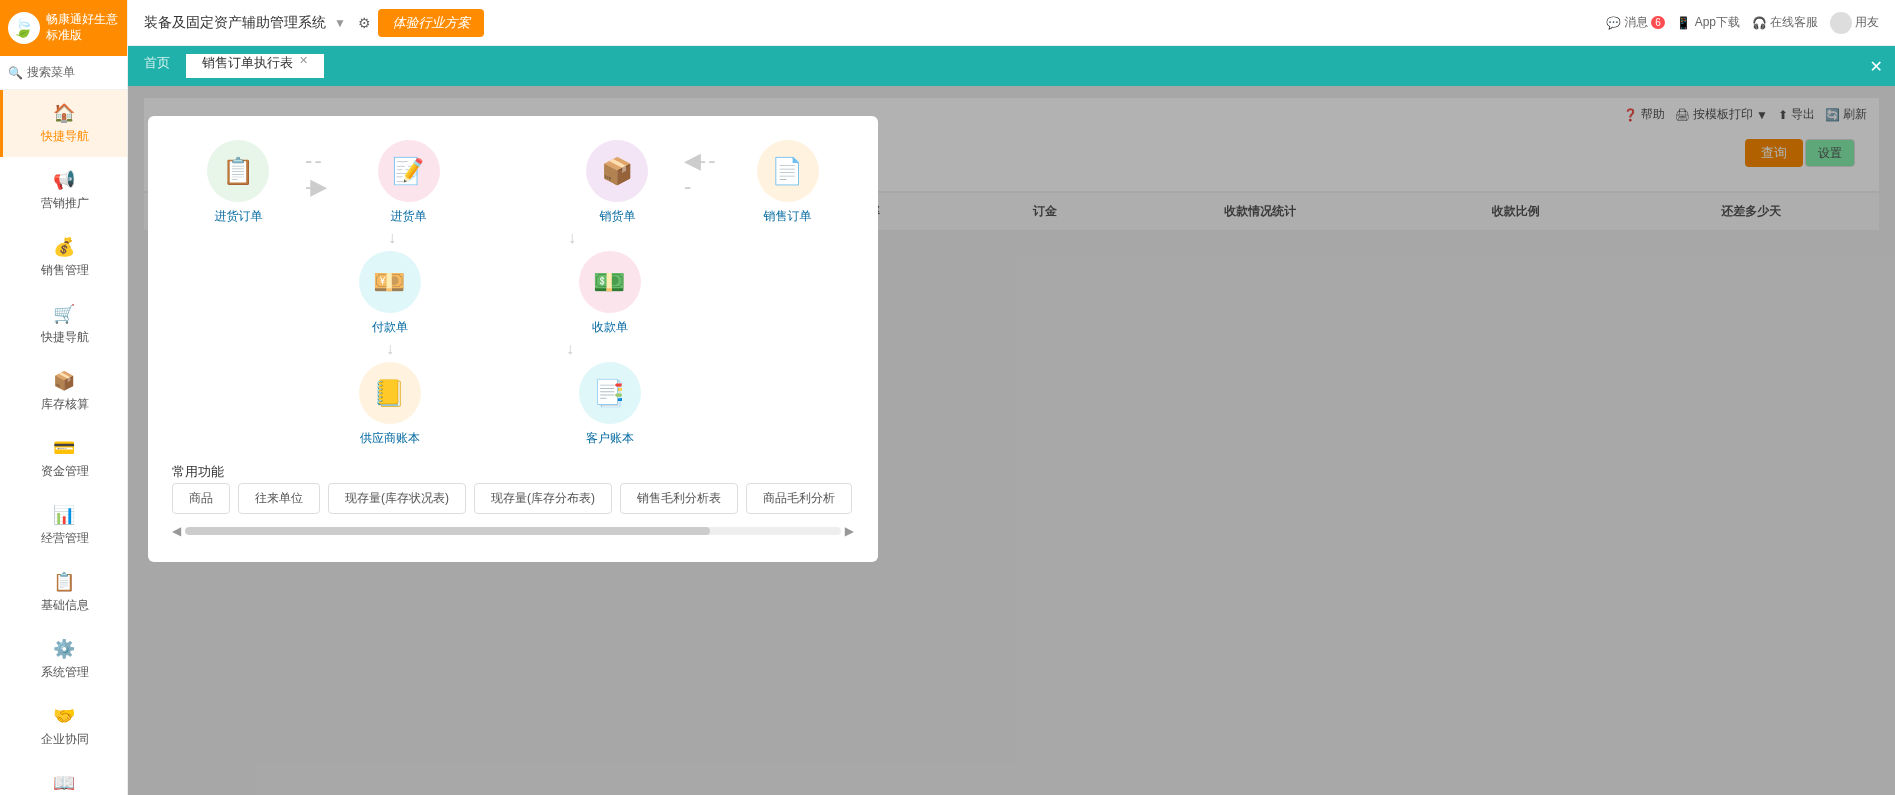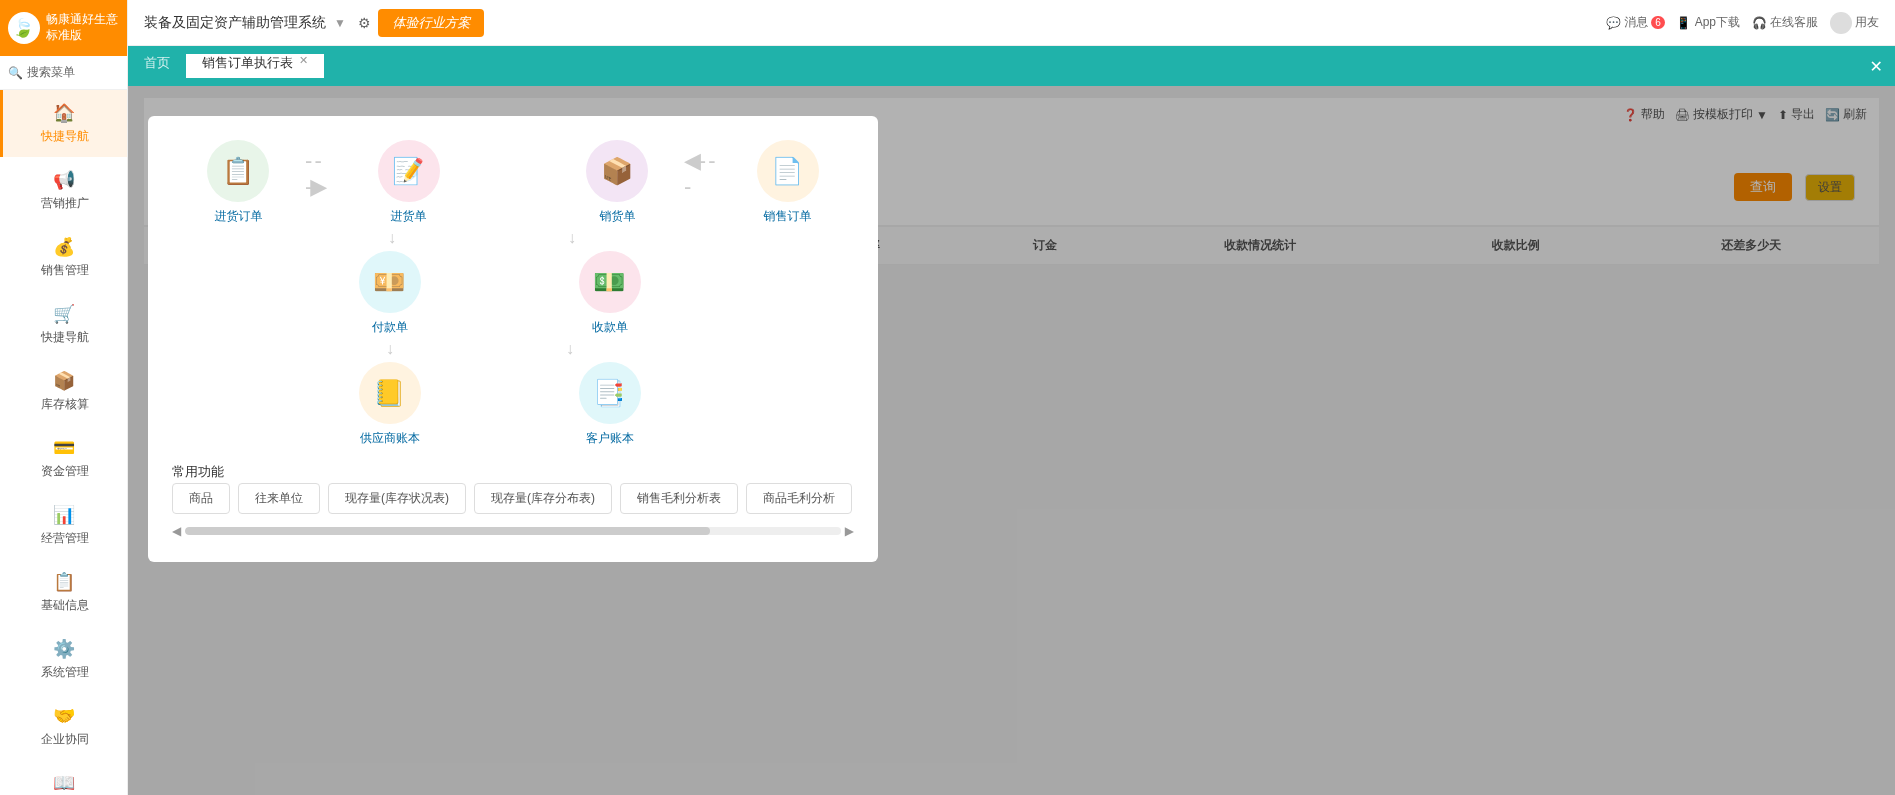--- a/index.html
+++ b/index.html
@@ -35,21 +35,21 @@
     .tabbar { height: 40px; background: #20b2aa; display: flex; align-items: center; padding: 0 0; flex-shrink: 0; }
     .tab-item { height: 24px; display: flex; align-items: flex-start; padding: 0 16px; cursor: pointer; font-size: 13px; color: rgba(255,255,255,0.8); gap: 6px; }
     .tab-item.active { background: #fff; color: #333; }
     .tab-close { font-size: 11px; color: #999; cursor: pointer; }
     .tabbar-close-btn { margin-left: auto; margin-right: 12px; color: #fff; cursor: pointer; font-size: 16px; }
 
     
     .page-content { flex: 1; padding: 12px 16px; overflow: auto; background: #f0f0f0; position: relative; }
     .toolbar-btn { background: none; border: none; cursor: pointer; font-size: 12px; color: #555; display: flex; align-items: center; gap: 3px; }
     .btn-query { background: #ff8c00; color: #fff; border: none; border-radius: 4px; padding: 5px 16px; cursor: pointer; font-size: 13px; }
-    .btn-setting { background: #eab308; border: 1px solid #ddd; border-radius: 4px; padding: 4px 12px; cursor: pointer; font-size: 12px; color: #555; margin-top: 35px; }
+    .btn-setting { background: #86efac; border: 1px solid #ddd; border-radius: 4px; padding: 4px 12px; cursor: pointer; font-size: 12px; color: #555; }
 
     
     .filter-row { display: flex; align-items: center; gap: 8px; margin-bottom: 8px; background: #fff; padding: 8px 12px; border-radius: 4px; flex-wrap: wrap; }
     .filter-input { border: 1px solid #ddd; border-radius: 4px; padding: 4px 8px; font-size: 12px; color: #999; width: 130px; }
     .filter-select { border: 1px solid #ddd; border-radius: 4px; padding: 4px 8px; font-size: 12px; color: #555; width: 130px; }
 
     
     .data-table { width: 100%; border-collapse: collapse; background: #fff; }
     .data-table th { background: #fafafa; padding: 10px 8px; text-align: center; font-size: 12px; color: #555; border-bottom: 1px solid #eee; white-space: nowrap; }
     .empty-hint { text-align: center; padding: 60px; color: #999; font-size: 13px; background: #fff; }
@@ -209,21 +209,21 @@
             <span>刷新</span>
           </button>
         </div>
         <div class="filter-row">
           <input class="filter-input" placeholder="yyyy-mm-dd" style="">
           <span>📅</span>
           <select class="filter-select">
             <option>单据状态</option>
           </select>
           <span style="color:#ff8c00;font-size:12px;cursor:pointer;">更多条件</span>
-          <div style="margin-left:auto; display:flex; gap:13px;align-items:flex-end;">
+          <div style="margin-left:auto; display:flex; gap:2px;">
             <button class="btn-query">查询</button>
             <button class="btn-setting">设置</button>
           </div>
         </div>
       </div>
 
       <div style="background:#fff; overflow-x:auto;">
         <table class="data-table">
           <thead>
             <tr>

